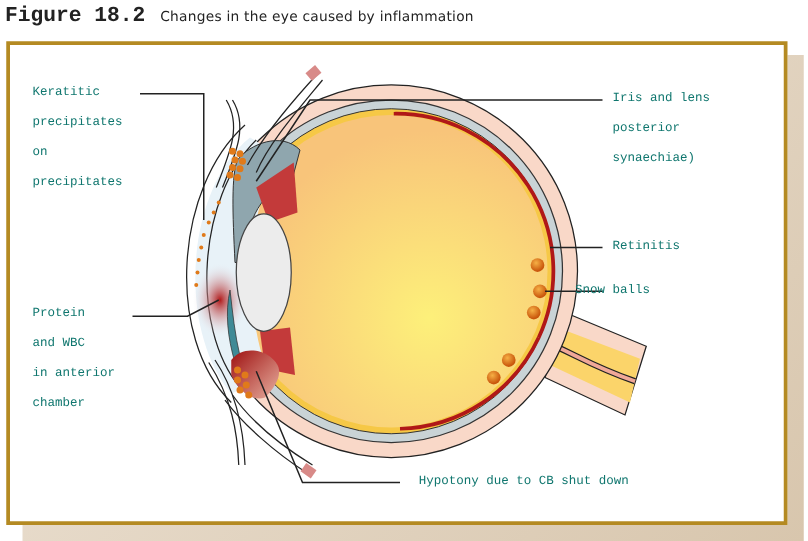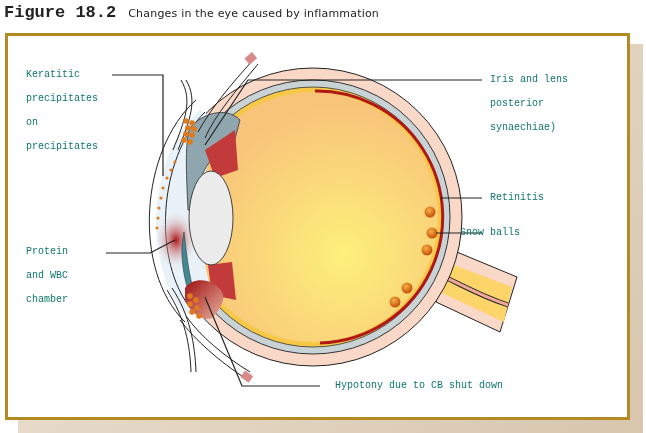--- a/index.html
+++ b/index.html
@@ -141,20 +141,21 @@
 
 <div class="lbl" style="left:26px; top:63px;">
   <div>Keratitic</div>
   <div>precipitates</div>
   <div>on</div>
   <div>precipitates</div>
 </div>
 <div class="lbl" style="left:26px; top:240px;">
   <div>Protein</div>
   <div>and WBC</div>
+  <div>in anterior</div>
   <div>chamber</div>
 </div>
 <div class="lbl" style="left:490px; top:68px;">
   <div>Iris and lens</div>
   <div>posterior</div>
   <div>synaechiae)</div>
 </div>
 <div class="lbl" style="left:490px; top:186px;">Retinitis</div>
 <div class="lbl" style="left:460px; top:221px;">Snow balls</div>
 <div class="lbl" style="left:335px; top:374px;">Hypotony due to CB shut down</div>

